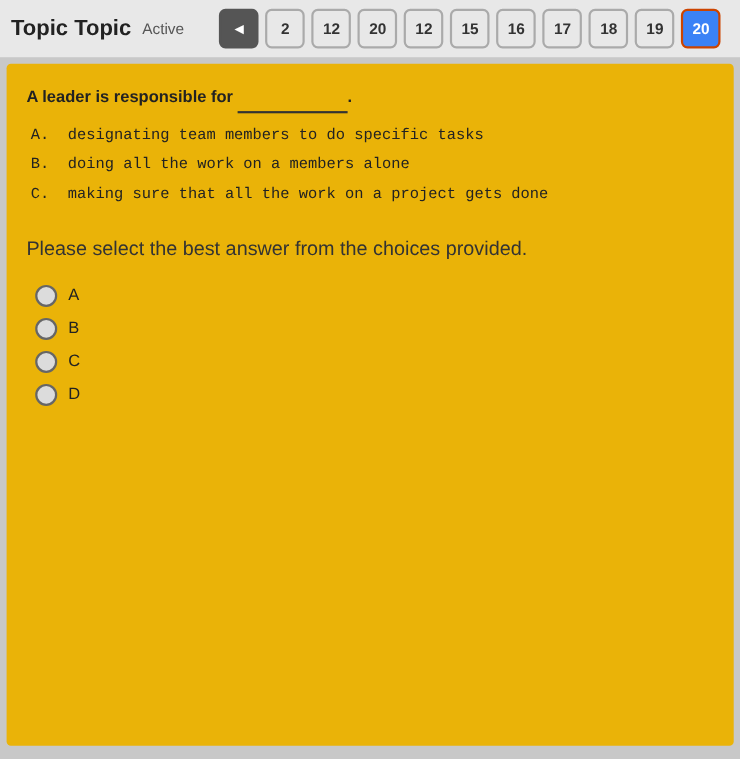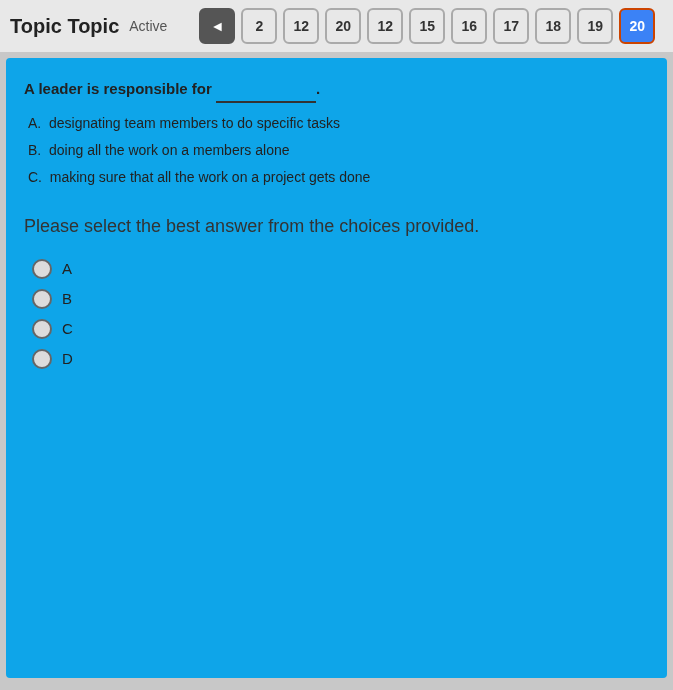--- a/index.html
+++ b/index.html
@@ -59,21 +59,21 @@
     }
 
     .nav-btn.back-btn {
       background: #555;
       border-color: #555;
       color: white;
     }
 
     .content-area {
       margin: 6px;
-      background: #0ea5e9;
+      background: #eab308;
       border-radius: 4px;
       padding: 20px 30px 20px 18px;
       min-height: 620px;
     }
 
     .question-text {
       font-size: 15px;
       font-weight: bold;
       color: #222;
       margin-bottom: 10px;
@@ -81,20 +81,21 @@
     }
 
     .question-underline {
       display: inline-block;
       border-bottom: 2px solid #333;
       min-width: 100px;
     }
 
     .answer-options {
       margin-top: 4px;
+      font-family: Liberation Mono, monospace;
     }
 
     .answer-option {
       font-size: 14px;
       color: #222;
       margin-bottom: 6px;
       line-height: 1.5;
       padding-left: 4px;
     }
 

